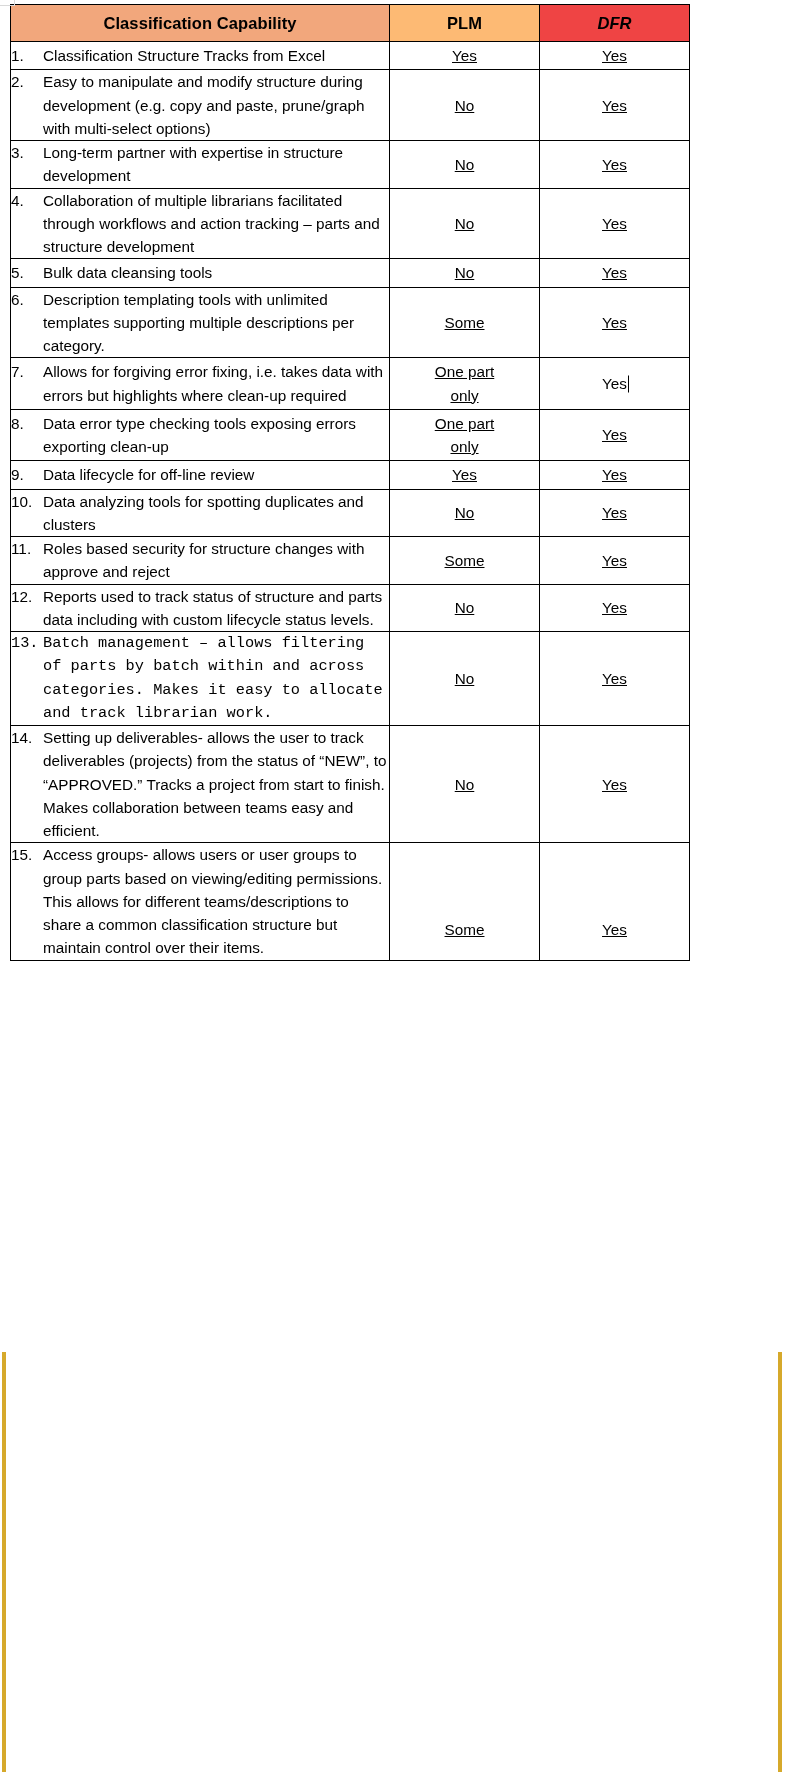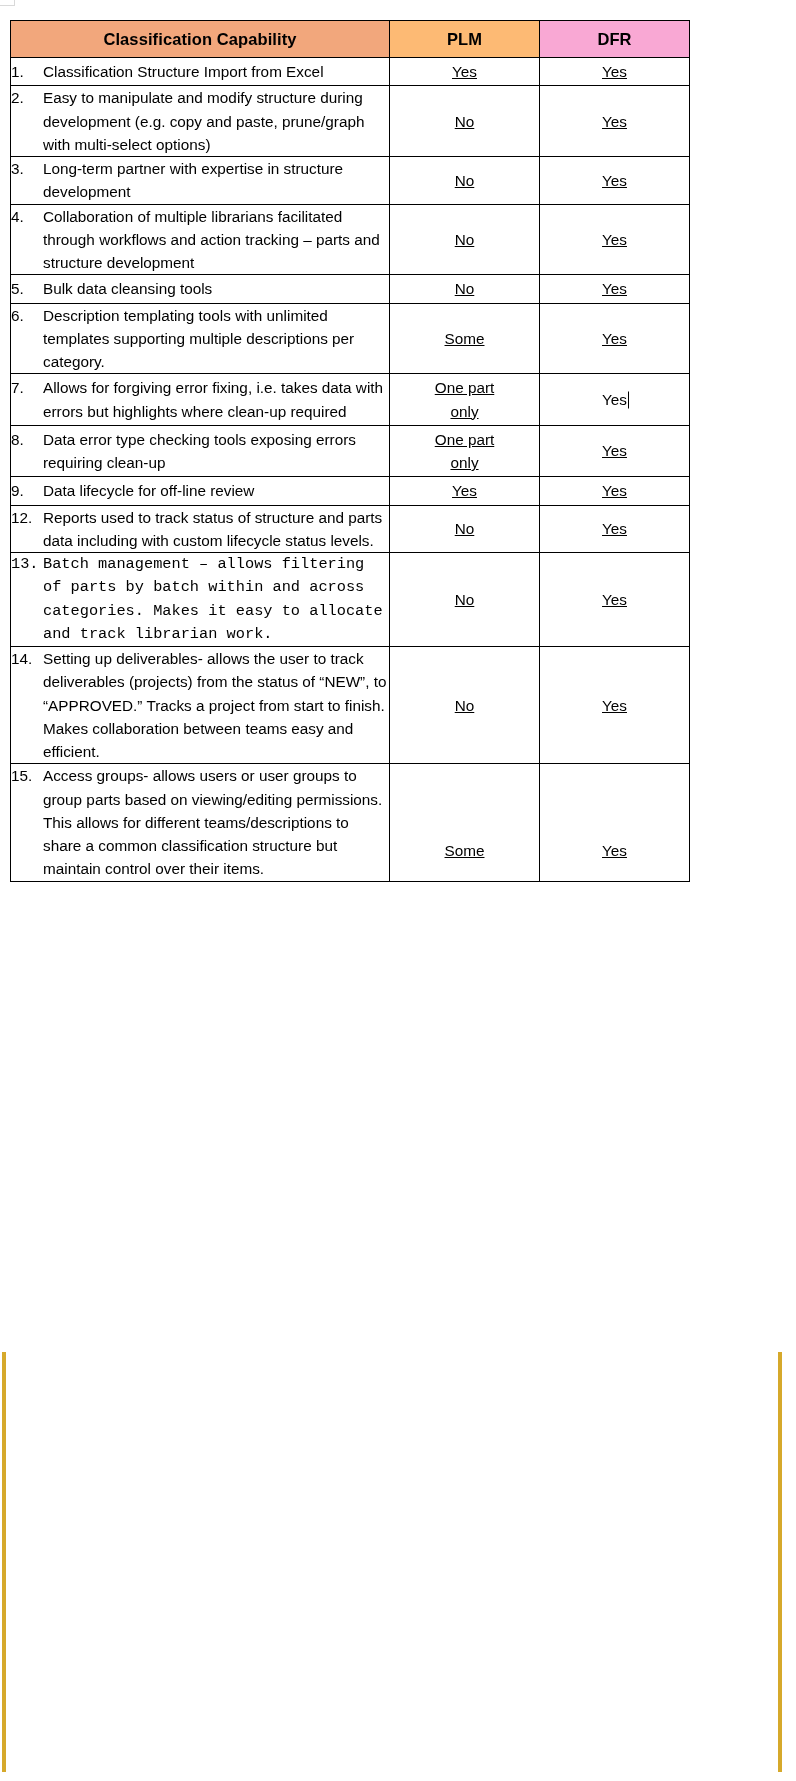--- a/index.html
+++ b/index.html
@@ -15,21 +15,21 @@
     color: #000000;
     overflow: hidden;
     position: relative;
   }
 
   #page {
     position: relative;
     width: 796px;
     height: 1781px;
     box-sizing: border-box;
-    padding: 20px 8px 0 10px;
+    padding: 4px 8px 0 10px;
   }
 
   
   .capture-artifact {
     position: absolute;
     top: 0;
     left: 0;
     width: 14px;
     height: 5px;
     border-right: 1px solid #d9d9d9;
@@ -143,29 +143,29 @@
   <table class="cap-table">
     <colgroup>
       <col class="c-cap">
       <col class="c-plm">
       <col class="c-dfr">
     </colgroup>
     <thead>
       <tr>
         <th style="background: rgb(242, 167, 124); border-color: rgb(0, 0, 0);">Classification Capability</th>
         <th style="background: #fdba74; border-color: rgb(0, 0, 0);">PLM</th>
-        <th style="background: #f9a8d4; border-color: rgb(0, 0, 0);">DFR</th>
+        <th style="background: #ef4444; border-color: rgb(0, 0, 0); font-style: italic;">DFR</th>
       </tr>
     </thead>
     <tbody id="table-body">
         <tr>
           <td class="cap" style="border-color: rgb(0, 0, 0);">
             <div class="cap-row">
               <span class="cap-num">1.</span>
-              <span class="cap-text">Classification Structure Import from Excel</span>
+              <span class="cap-text">Classification Structure Tracks from Excel</span>
             </div>
           </td>
           <td class="verdict" style="border-color: rgb(0, 0, 0);">
             <span class="v-inner">Yes</span>
           </td>
           <td class="verdict" style="border-color: rgb(0, 0, 0);">
             <span class="v-inner">Yes</span>
           </td>
         </tr>
         <tr>
@@ -248,21 +248,21 @@
           <td class="verdict" style="border-color: rgb(0, 0, 0);">
             <span class="v-inner">One part
 only</span>
           </td>
           <td class="verdict has-caret" style="border-color: rgb(0, 0, 0);"><span class="v-inner">Yes</span></td>
         </tr>
         <tr>
           <td class="cap" style="border-color: rgb(0, 0, 0);">
             <div class="cap-row">
               <span class="cap-num">8.</span>
-              <span class="cap-text">Data error type checking tools exposing errors requiring clean-up</span>
+              <span class="cap-text">Data error type checking tools exposing errors exporting clean-up</span>
             </div>
           </td>
           <td class="verdict" style="border-color: rgb(0, 0, 0);">
             <span class="v-inner">One part
 only</span>
           </td>
           <td class="verdict" style="border-color: rgb(0, 0, 0);">
             <span class="v-inner">Yes</span>
           </td>
         </tr>
@@ -274,20 +274,48 @@
             </div>
           </td>
           <td class="verdict" style="border-color: rgb(0, 0, 0);">
             <span class="v-inner">Yes</span>
           </td>
           <td class="verdict" style="border-color: rgb(0, 0, 0);">
             <span class="v-inner">Yes</span>
           </td>
         </tr>
         <tr>
+          <td class="cap" style="border-color: rgb(0, 0, 0);">
+            <div class="cap-row">
+              <span class="cap-num">10.</span>
+              <span class="cap-text">Data analyzing tools for spotting duplicates and clusters</span>
+            </div>
+          </td>
+          <td class="verdict" style="border-color: rgb(0, 0, 0);">
+            <span class="v-inner">No</span>
+          </td>
+          <td class="verdict" style="border-color: rgb(0, 0, 0);">
+            <span class="v-inner">Yes</span>
+          </td>
+        </tr>
+        <tr>
+          <td class="cap" style="border-color: rgb(0, 0, 0);">
+            <div class="cap-row">
+              <span class="cap-num">11.</span>
+              <span class="cap-text">Roles based security for structure changes with approve and reject</span>
+            </div>
+          </td>
+          <td class="verdict" style="border-color: rgb(0, 0, 0);">
+            <span class="v-inner">Some</span>
+          </td>
+          <td class="verdict" style="border-color: rgb(0, 0, 0);">
+            <span class="v-inner">Yes</span>
+          </td>
+        </tr>
+        <tr>
           <td class="cap" style="border-color: rgb(0, 0, 0); margin-top: 16px;">
             <div class="cap-row">
               <span class="cap-num">12.</span>
               <span class="cap-text">Reports used to track status of structure and parts data including with custom lifecycle status levels.</span>
             </div>
           </td>
           <td class="verdict" style="border-color: rgb(0, 0, 0);">
             <span class="v-inner">No</span>
           </td>
           <td class="verdict" style="border-color: rgb(0, 0, 0);">

